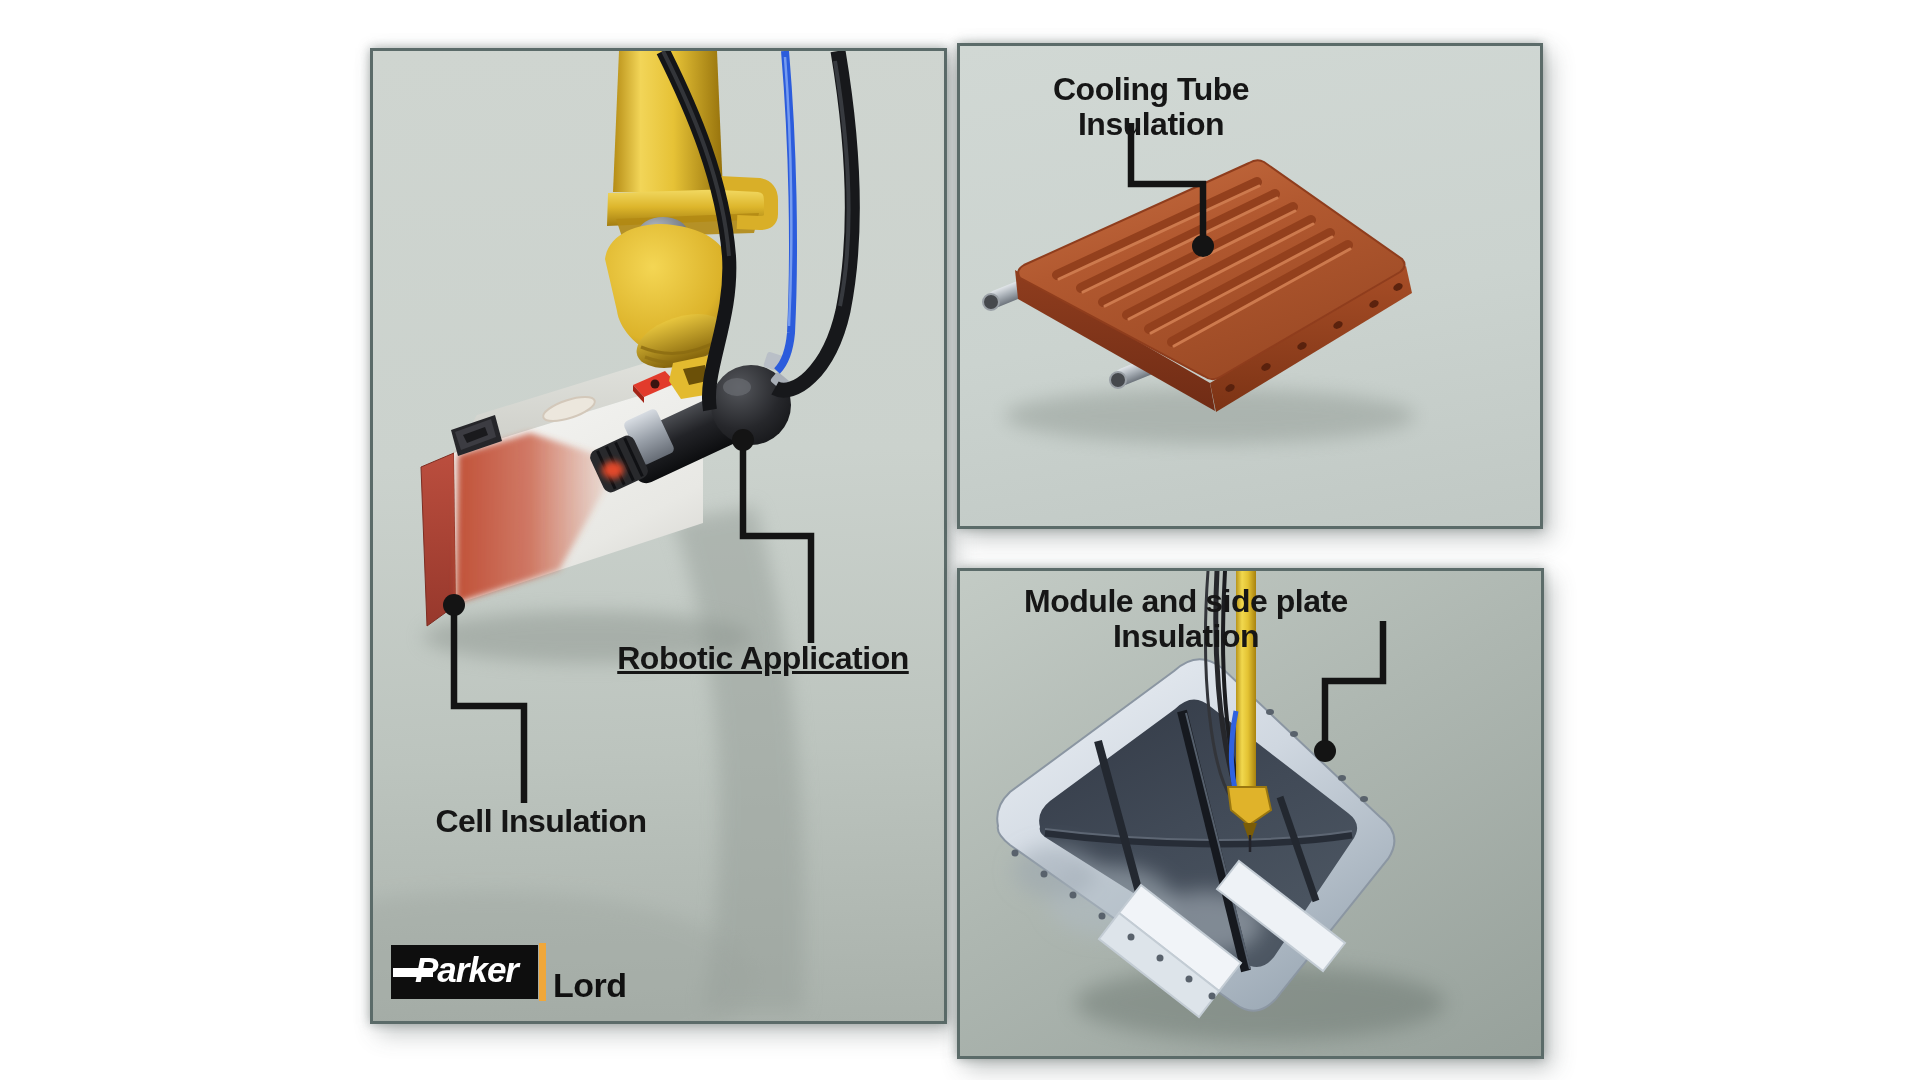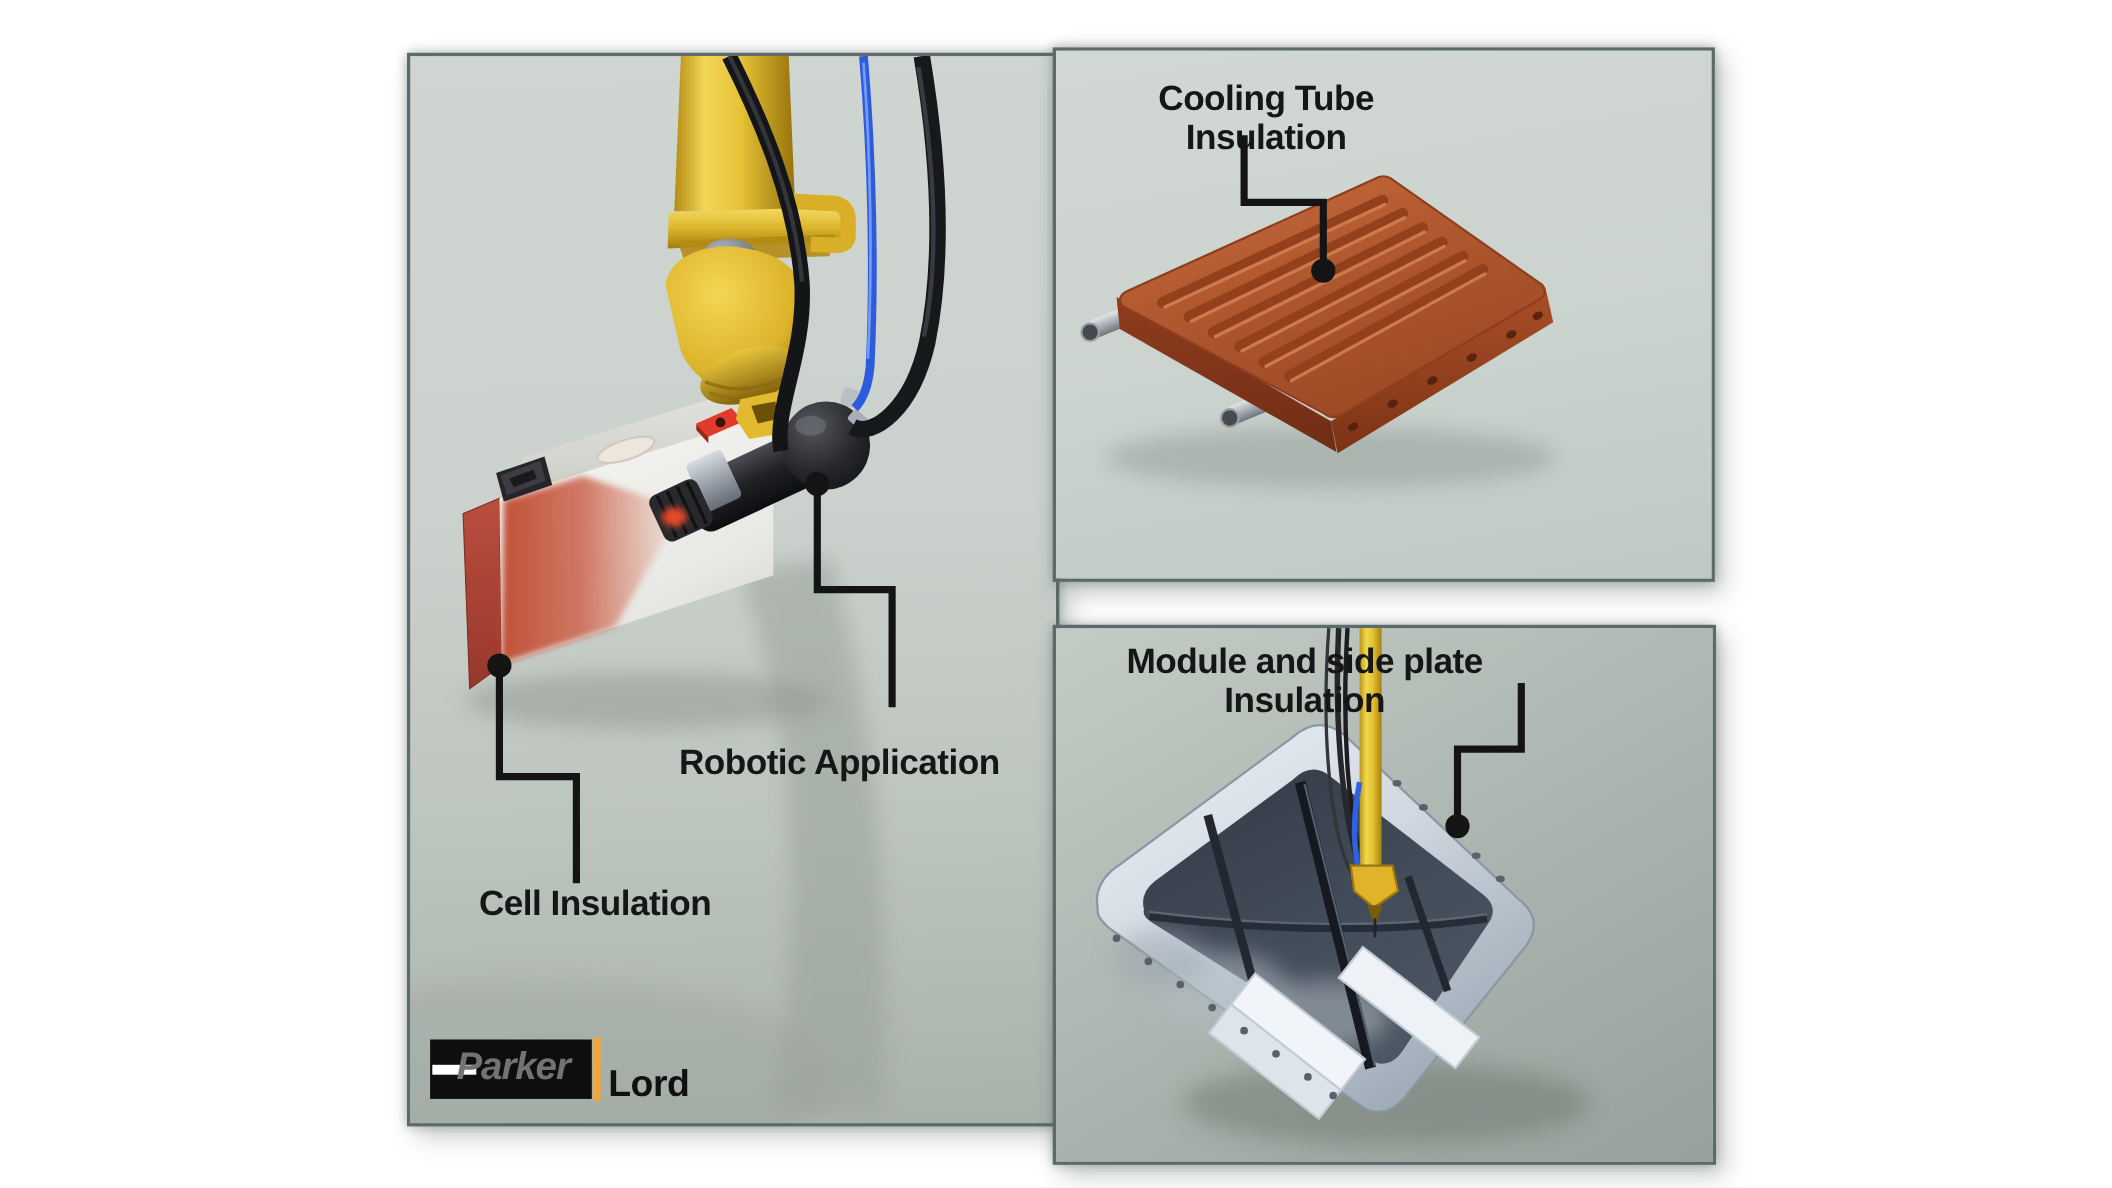--- a/index.html
+++ b/index.html
@@ -9,39 +9,39 @@
     --c-cable-blue:#3d6fe8;
     --c-plate-copper:#b2572e;
     --c-insulation-red:#b5493a;
     --c-logo-bar:#f0a73a;
   }
   html,body{margin:0;padding:0;background:#ffffff;}
   .stage{position:relative;width:1920px;height:1080px;background:#ffffff;overflow:hidden;
          font-family:"Liberation Sans",sans-serif;}
   .panel{position:absolute;border:3px solid var(--c-panel-border);
          box-shadow:0 0 10px rgba(96,108,106,.55), 8px 10px 22px rgba(70,80,78,.30);
-         overflow:hidden;padding-left:16px;}
+         overflow:hidden;}
   .panel-left{left:370px;top:48px;width:571px;height:970px;
     background:linear-gradient(178deg,#cfd5d0 0%,#cbd2cd 42%,#bcc4be 72%,#a9b1ab 100%);}
   .panel-tr{left:957px;top:43px;width:580px;height:480px;
     background:linear-gradient(170deg,#d1d8d4 0%,#cbd3cf 55%,#c0c8c4 100%);}
   .panel-br{left:957px;top:568px;width:581px;height:485px;
     background:linear-gradient(150deg,#c3cbc5 0%,#aeb7b1 45%,#97a19b 100%);}
   .panel svg{position:absolute;left:0;top:0;}
   .callout-label{position:absolute;z-index:5;color:#161616;font-size:32px;font-weight:600;
     letter-spacing:-0.5px;text-align:center;line-height:1.1;}
-  .lbl-robotic{left:225px;top:625px;width:330px;}
+  .lbl-robotic{left:225px;top:590px;width:330px;text-decoration:underline;}
   .lbl-cell{left:48px;top:753px;width:240px;}
   .lbl-cooling{left:36px;top:26px;width:310px;}
   .lbl-module{left:8px;top:13px;width:436px;}
   
   .logo{position:absolute;left:18px;top:894px;z-index:6;width:250px;height:60px;}
   .logo-box{position:absolute;left:0;top:0;width:147px;height:54px;background:#0e0e0e;}
   .logo-dash{position:absolute;left:2px;top:23px;width:40px;height:9px;background:#ffffff;}
-  .logo-word{position:absolute;left:24px;top:5px;color:#737373;font-size:35px;font-weight:700;
+  .logo-word{position:absolute;left:24px;top:5px;color:#ffffff;font-size:35px;font-weight:700;
              font-style:italic;letter-spacing:-1px;}
   .logo-bar{position:absolute;left:148px;top:-2px;width:7px;height:58px;background:var(--c-logo-bar);}
   .logo-sub{position:absolute;left:162px;top:21px;color:#101010;font-size:34px;font-weight:700;
             letter-spacing:-0.5px;}
 </style>
 </head>
 <body>
 
 <div class="stage">
 

